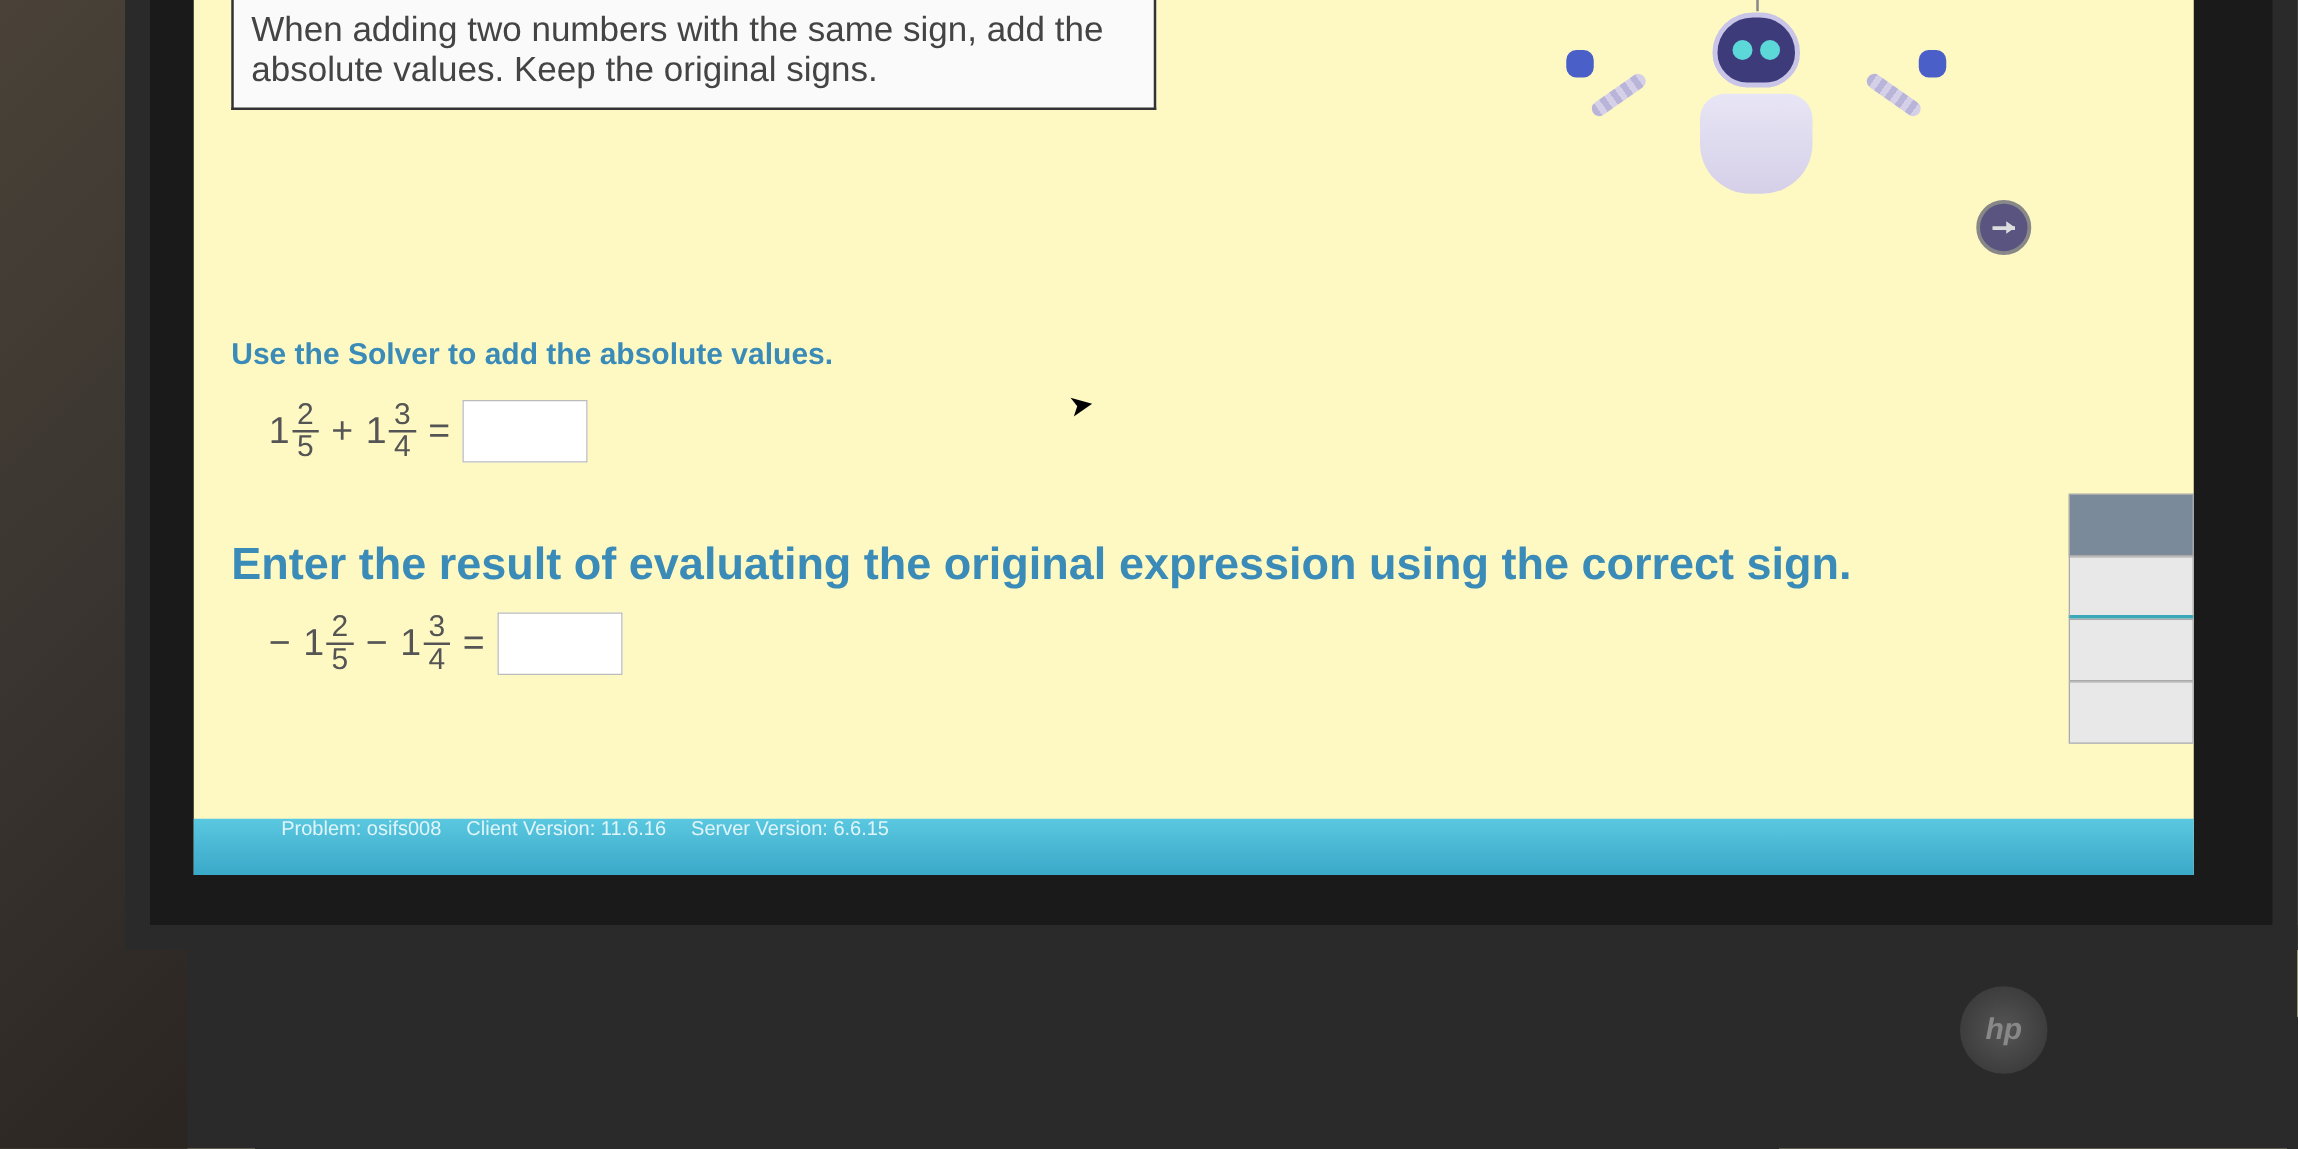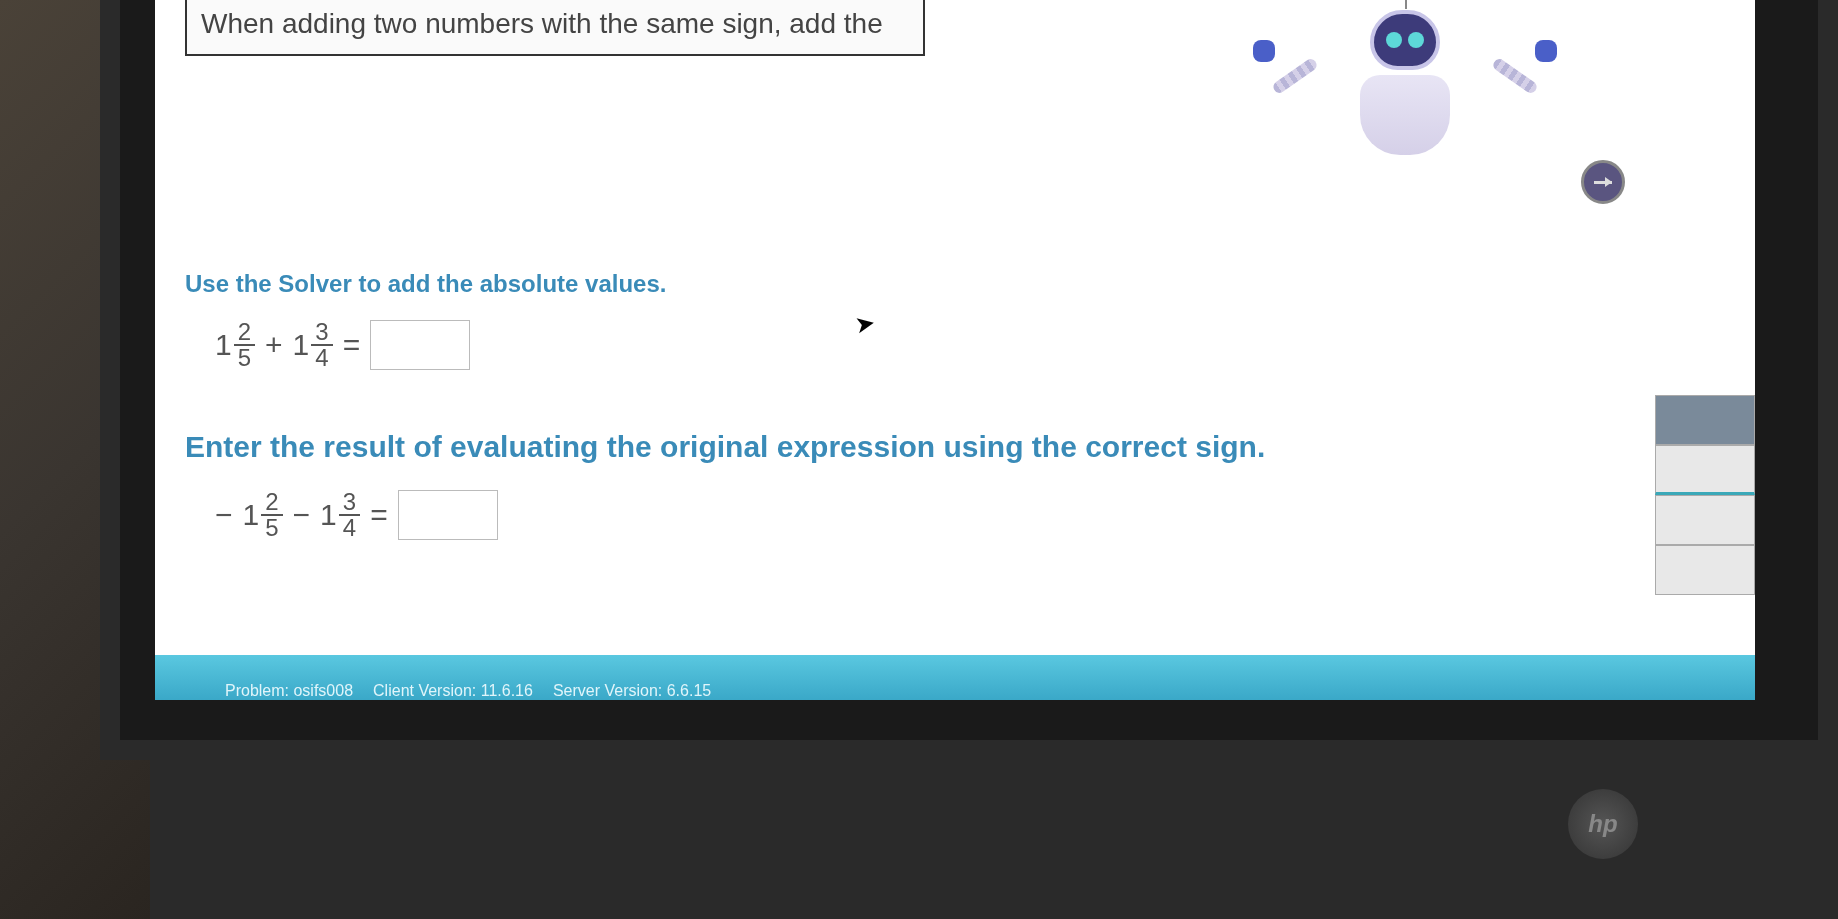--- a/index.html
+++ b/index.html
@@ -32,21 +32,21 @@
       background: #1a1a1a;
       border: 20px solid #2a2a2a;
       border-top: none;
     }
     .app-content {
       position: absolute;
       left: 155px;
       top: 0;
       width: 1600px;
       height: 700px;
-      background: #ffffff;
+      background: #fef9c3;
     }
     .hint-box {
       position: absolute;
       left: 30px;
       top: 0;
       width: 740px;
       border: 2px solid #333;
       border-top: none;
       padding: 8px 14px 14px 14px;
       font-size: 28px;
@@ -177,21 +177,21 @@
       font-size: 30px;
       color: #555;
       display: flex;
       align-items: center;
       gap: 10px;
     }
     .prompt2 {
       position: absolute;
       left: 30px;
       top: 430px;
-      font-size: 30px;
+      font-size: 36px;
       font-weight: bold;
       color: #3a8bb8;
     }
     .equation2 {
       position: absolute;
       left: 60px;
       top: 490px;
       font-size: 30px;
       color: #555;
       display: flex;
@@ -256,21 +256,21 @@
     .footer-bar {
       position: absolute;
       left: 0;
       bottom: 0;
       width: 100%;
       height: 45px;
       background: linear-gradient(180deg, #5ac8e0 0%, #3aa8c8 100%);
       color: #e0f5fa;
       font-size: 16px;
       display: flex;
-      align-items: flex-end;
+      align-items: flex-start;
       padding-left: 70px;
       gap: 20px;
     }
     .hp-logo {
       position: absolute;
       right: 200px;
       bottom: 60px;
       width: 70px;
       height: 70px;
       border-radius: 50%;
@@ -288,20 +288,21 @@
 <body>
 
 <div class="desk-bg"></div>
 
 <div class="screen-frame"></div>
 
 <div class="app-content">
 
   <div class="hint-box">
     <span>When adding two numbers with the same sign, add the</span><br>
+    <span>absolute values. Keep the original signs.</span>
   </div>
 
   <div class="robot">
     <div class="robot-arm left"></div>
     <div class="robot-arm right"></div>
     <div class="robot-hand left"></div>
     <div class="robot-hand right"></div>
     <div class="robot-head">
       <div class="robot-antenna"></div>
       <div class="robot-eye left"></div>

